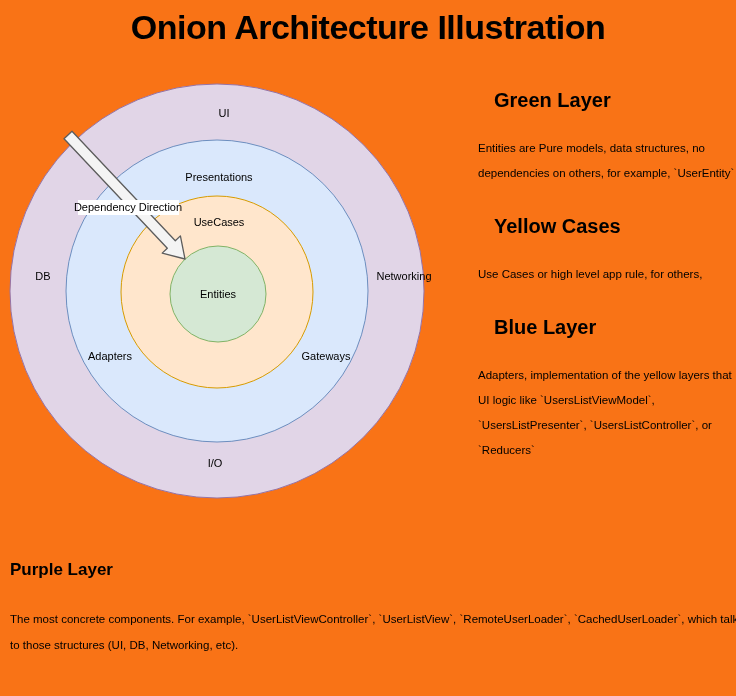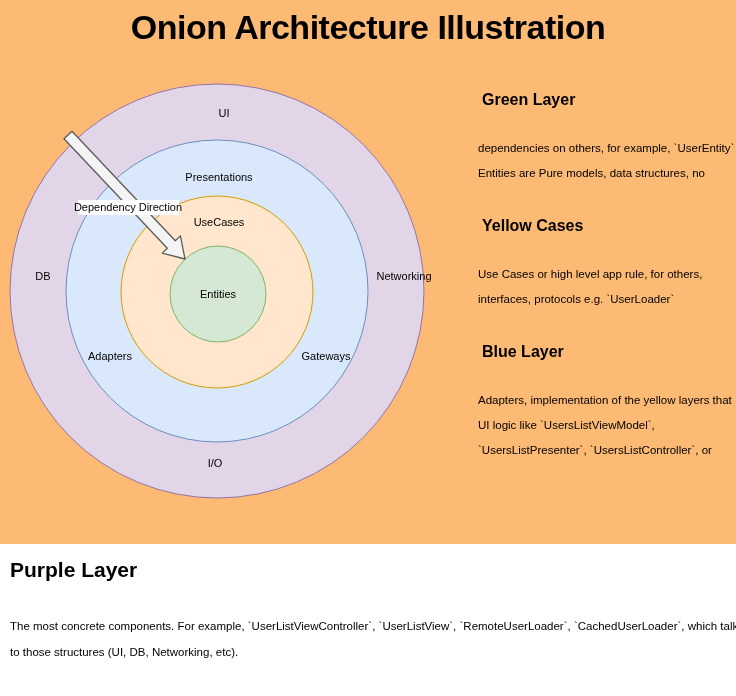--- a/index.html
+++ b/index.html
@@ -8,22 +8,22 @@
     background: #ffffff;
     width: 736px;
     height: 696px;
     font-family: "Liberation Sans", sans-serif;
     color: #000000;
     overflow: hidden;
   }
   .page {
     position: relative;
     width: 736px;
-    height: 544px;
-    background: #fdba74;
+    height: 696px;
+    background: #f97316;
   }
   .title {
     position: absolute;
     top: 8px;
     left: 0;
     width: 736px;
     text-align: center;
     font-size: 34px;
     font-weight: bold;
     letter-spacing: -0.5px;
@@ -41,44 +41,44 @@
     font-size: 11px;
     fill: #000000;
   }
   .right-col {
     position: absolute;
     left: 478px;
     top: 88px;
     width: 256px;
   }
   .section h2 {
-    font-size: 16px;
+    font-size: 20px;
     font-weight: bold;
     line-height: 24px;
-    margin: 0 0 24px 4px;
+    margin: 0 0 24px 16px;
   }
   .section {
     margin: 0 0 28px 0;
   }
   .section .body .line {
     font-size: 11.5px;
     line-height: 25px;
     white-space: nowrap;
   }
   .bottom-section {
     position: absolute;
     left: 10px;
     top: 558px;
     width: 722px;
   }
   .bottom-section h2 {
-    font-size: 21px;
+    font-size: 17px;
     font-weight: bold;
     line-height: 24px;
-    margin: 0 0 31px 0;
+    margin: 0 0 24px 0;
   }
   .bottom-section .body .line {
     font-size: 11.5px;
     line-height: 26px;
     white-space: nowrap;
   }
 </style>
 </head>
 <body>
 
@@ -109,39 +109,39 @@
 
     <rect x="78" y="200" width="101" height="15" fill="#ffffff"></rect>
     <text x="128" y="208" text-anchor="middle" dominant-baseline="middle">Dependency Direction</text>
   </svg>
 
   <div class="right-col">
 
     <div class="section">
       <h2>Green Layer</h2>
       <div class="body">
+        <div class="line">Entities are Pure models, data structures, no</div>
         <div class="line">dependencies on others, for example, `UserEntity`</div>
-        <div class="line">Entities are Pure models, data structures, no</div>
       </div>
     </div>
 
     <div class="section">
       <h2>Yellow Cases</h2>
       <div class="body">
         <div class="line">Use Cases or high level app rule, for others,</div>
-        <div class="line">interfaces, protocols e.g. `UserLoader`</div>
       </div>
     </div>
 
     <div class="section">
       <h2>Blue Layer</h2>
       <div class="body">
         <div class="line">Adapters, implementation of the yellow layers that</div>
         <div class="line">UI logic like `UsersListViewModel`,</div>
         <div class="line">`UsersListPresenter`, `UsersListController`, or</div>
+        <div class="line">`Reducers`</div>
       </div>
     </div>
 
   </div>
 
   <div class="bottom-section">
     <h2>Purple Layer</h2>
     <div class="body">
       <div class="line">The most concrete components. For example, `UserListViewController`, `UserListView`, `RemoteUserLoader`, `CachedUserLoader`, which talks</div>
       <div class="line">to those structures (UI, DB, Networking, etc).</div>

